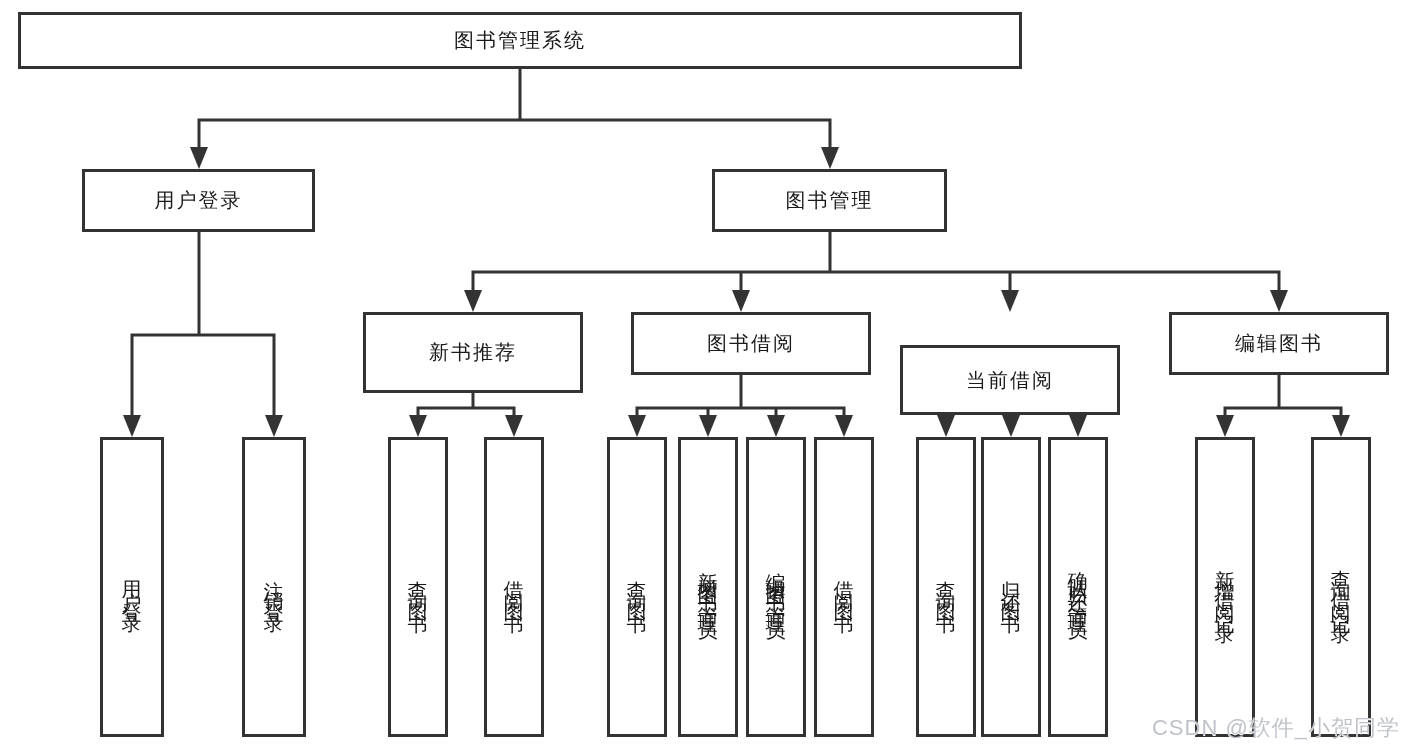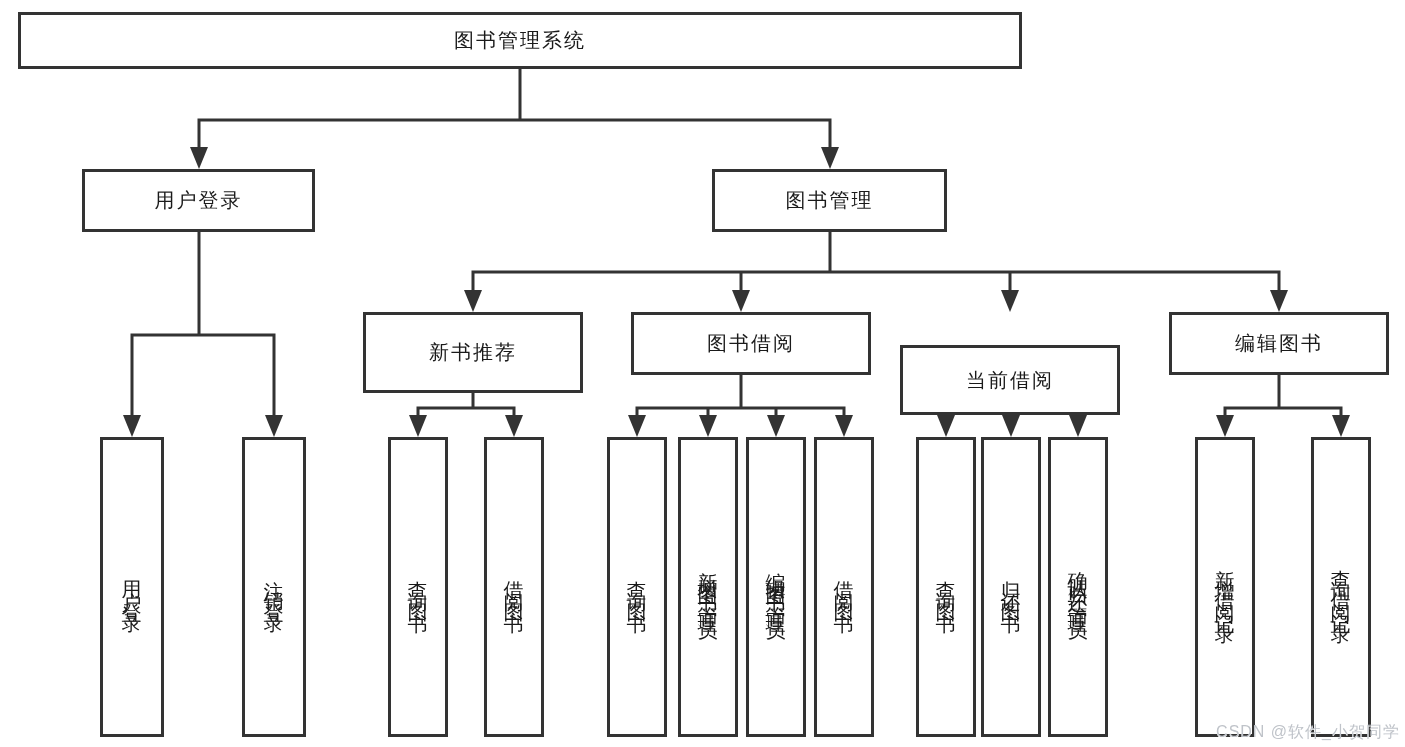--- a/index.html
+++ b/index.html
@@ -65,21 +65,21 @@
     line-height: 1;
     letter-spacing: 11px;
     color: var(--text);
     white-space: nowrap;
   }
   .leaf span.tight { letter-spacing: 7px; }
   .watermark {
     position: absolute;
     right: 5px;
     bottom: 4px;
-    font-size: 16px;
+    font-size: 22px;
     color: var(--wm);
     letter-spacing: 1px;
     text-shadow: 0 1px 0 #ffffff;
     white-space: nowrap;
   }
 </style>
 </head>
 <body>
 
 <div class="stage">

